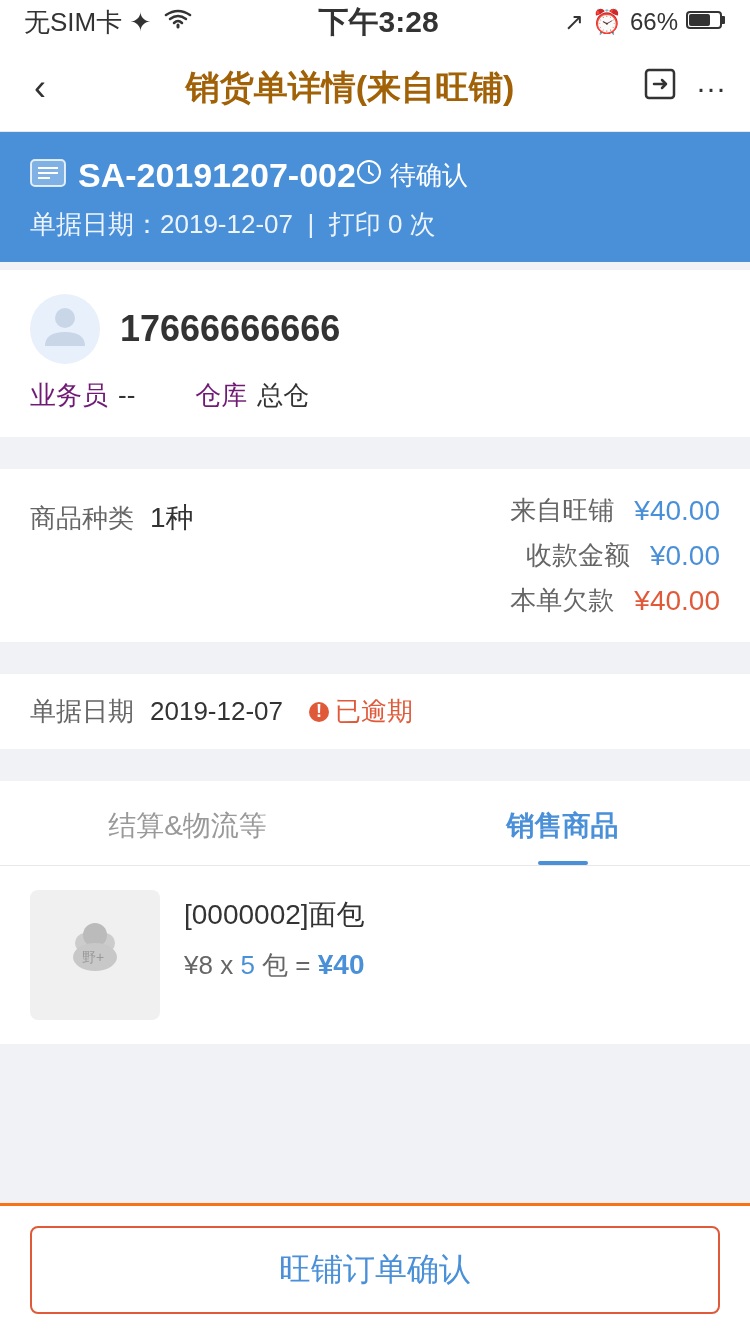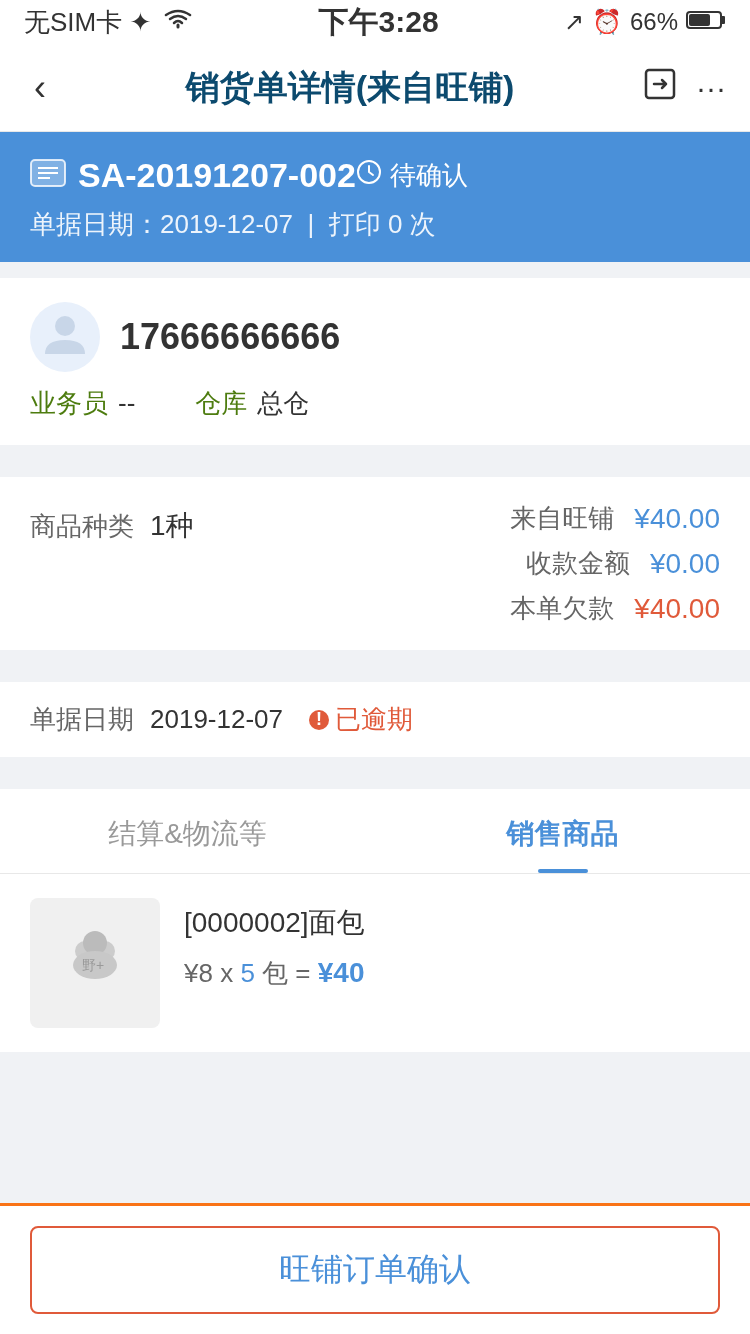--- a/index.html
+++ b/index.html
@@ -45,21 +45,21 @@
       font-size: 36px;
       color: #333;
       cursor: pointer;
       padding: 10px;
     }
     .nav-title {
       flex: 1;
       text-align: center;
       font-size: 34px;
       font-weight: 600;
-      color: #0c4a6e;
+      color: #a16207;
     }
     .nav-actions {
       display: flex;
       align-items: center;
       gap: 20px;
     }
     .nav-icon {
       font-size: 30px;
       color: #333;
       cursor: pointer;
@@ -94,21 +94,21 @@
     }
     .order-meta {
       font-size: 26px;
       color: rgba(255,255,255,0.9);
     }
 
     
     .customer-card {
       background: #fff;
       padding: 24px 30px;
-      margin-top: 16px;
+      margin-top: 8px;
     }
     .customer-top {
       display: flex;
       align-items: center;
       gap: 20px;
       margin-bottom: 14px;
     }
     .avatar {
       width: 70px;
       height: 70px;
@@ -134,21 +134,21 @@
       margin-top: 4px;
     }
     .customer-meta {
       display: flex;
       gap: 60px;
       margin-top: 10px;
       font-size: 26px;
       color: #666;
     }
     .meta-item { display: flex; align-items: center; gap: 10px; }
-    .meta-label { color: #4d7c0f; }
+    .meta-label { color: #701a75; }
     .meta-value { color: #333; }
 
     
     .amounts-card {
       background: #fff;
       padding: 24px 30px;
       margin-top: 16px;
       display: flex;
       align-items: flex-start;
     }

